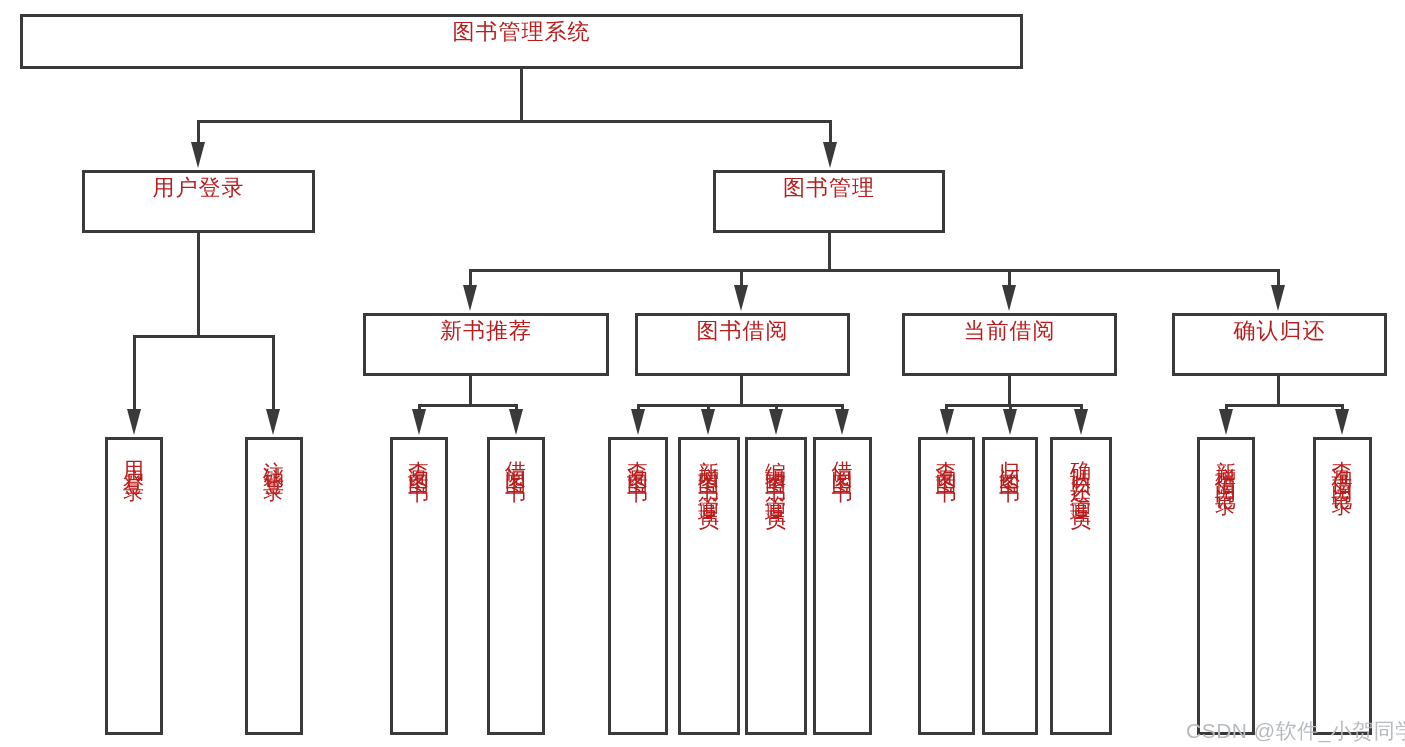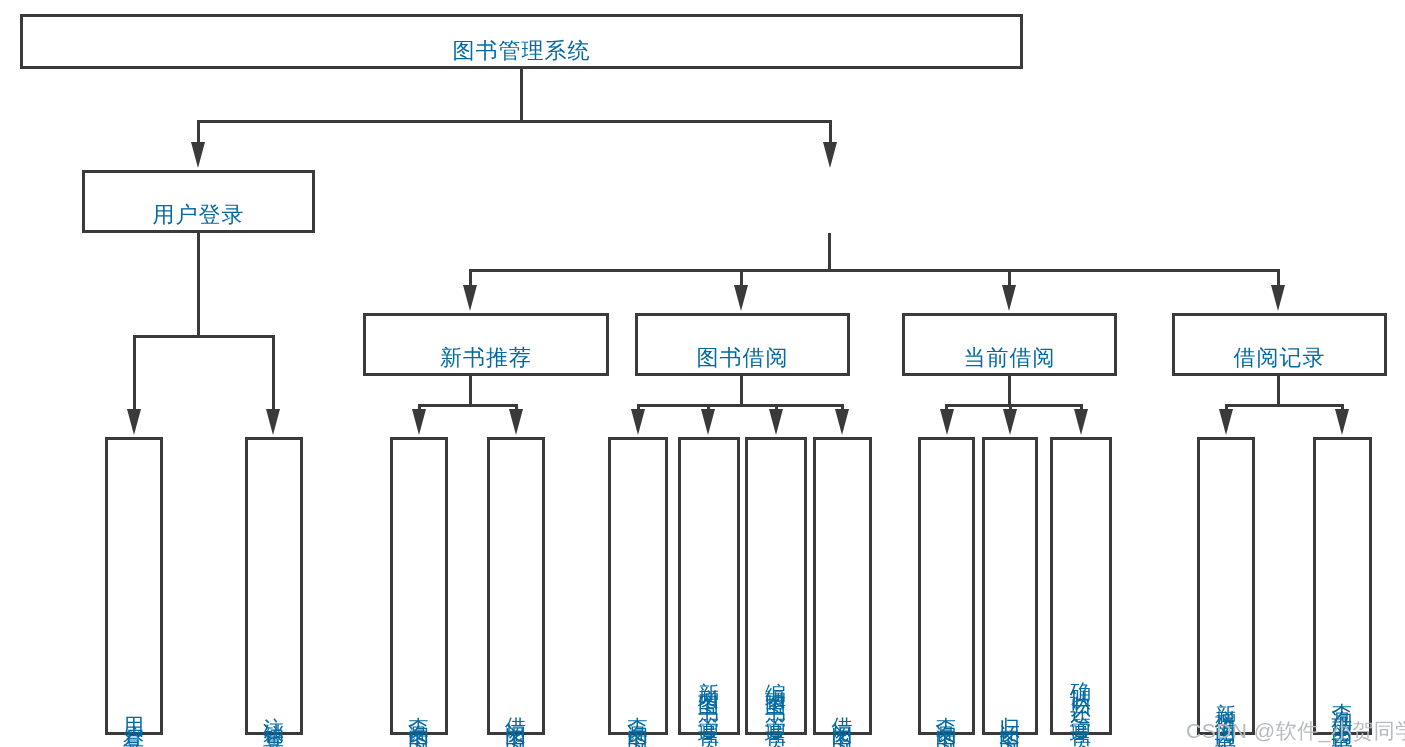--- a/index.html
+++ b/index.html
@@ -2,22 +2,22 @@
 <html><head>
 <meta charset="utf-8">
 <style>
   html,body{margin:0;padding:0;background:#ffffff;}
   #canvas{
     position:relative;width:1405px;height:747px;background:#ffffff;overflow:hidden;
     font-family:"Liberation Sans","DejaVu Sans",sans-serif;color:#3f3f3f;
   }
   .box{
     position:absolute;box-sizing:border-box;border:3px solid #3a3a3a;background:#ffffff;
-    display:flex;align-items:flex-end;justify-content:center;
-    font-size:22px;letter-spacing:1px;color:#0369a1;
+    display:flex;align-items:flex-start;justify-content:center;
+    font-size:22px;letter-spacing:1px;color:#b91c1c;
   }
   .vbox{padding:4px 0;}
   .vtext{
     writing-mode:vertical-rl;text-orientation:mixed;
     font-size:21px;letter-spacing:7px;line-height:1;
   }
   .vline{position:absolute;width:3px;background:#3a3a3a;}
   .hline{position:absolute;height:3px;background:#3a3a3a;}
   .arrow{
     position:absolute;width:0;height:0;
@@ -34,32 +34,35 @@
 
 <div id="canvas">
 
   <div class="box" style="left:20px;top:14px;width:1003px;height:55px;">
     <span>图书管理系统</span>
   </div>
 
   <div class="box" style="left:82px;top:170px;width:233px;height:63px;">
     <span>用户登录</span>
   </div>
+  <div class="box" style="left:713px;top:170px;width:232px;height:63px;">
+    <span>图书管理</span>
+  </div>
 
   <div class="box" style="left:363px;top:313px;width:246px;height:63px;">
     <span>新书推荐</span>
   </div>
   <div class="box" style="left:635px;top:313px;width:215px;height:63px;">
     <span>图书借阅</span>
   </div>
   <div class="box" style="left:902px;top:313px;width:215px;height:63px;">
     <span>当前借阅</span>
   </div>
   <div class="box" style="left:1172px;top:313px;width:215px;height:63px;">
-    <span>借阅记录</span>
+    <span>确认归还</span>
   </div>
 
   <div class="box vbox" style="left:105px;top:437px;width:58px;height:298px;">
     <span class="vtext">用户登录</span>
   </div>
   <div class="box vbox" style="left:245px;top:437px;width:58px;height:298px;">
     <span class="vtext">注销登录</span>
   </div>
 
   <div class="box vbox" style="left:390px;top:437px;width:58px;height:298px;">

